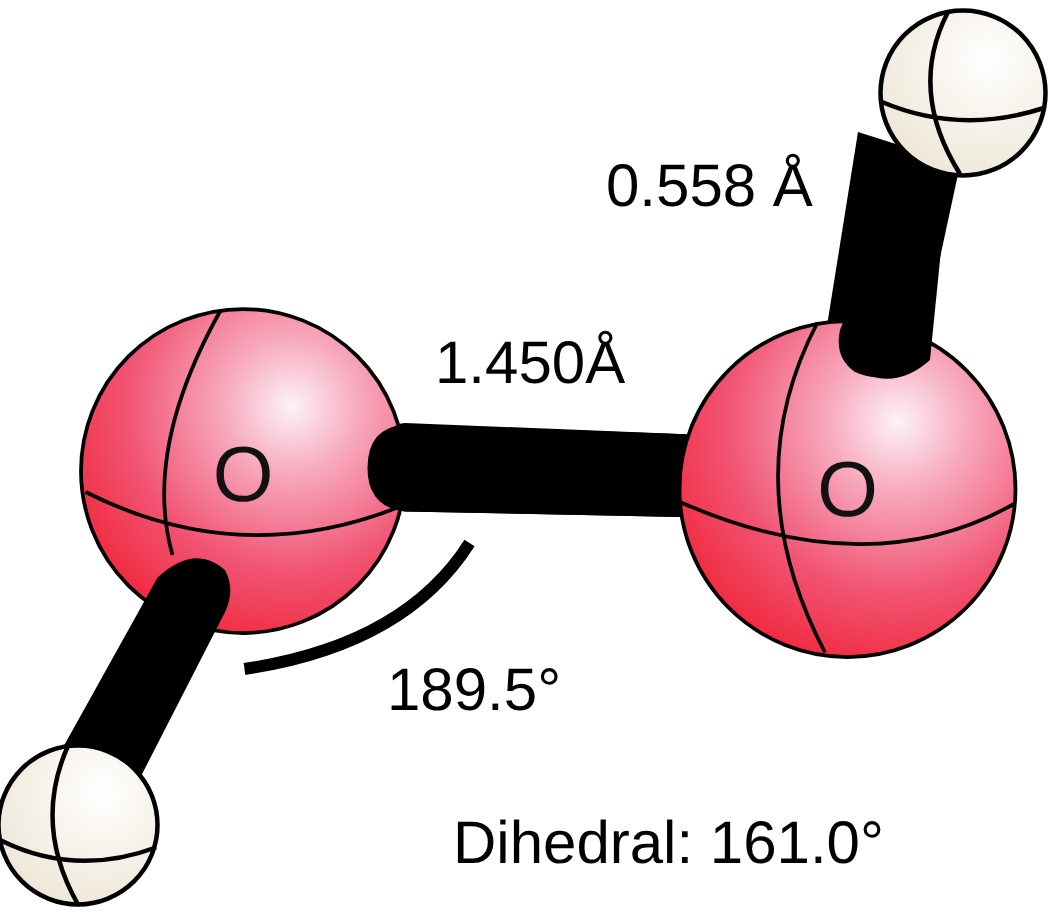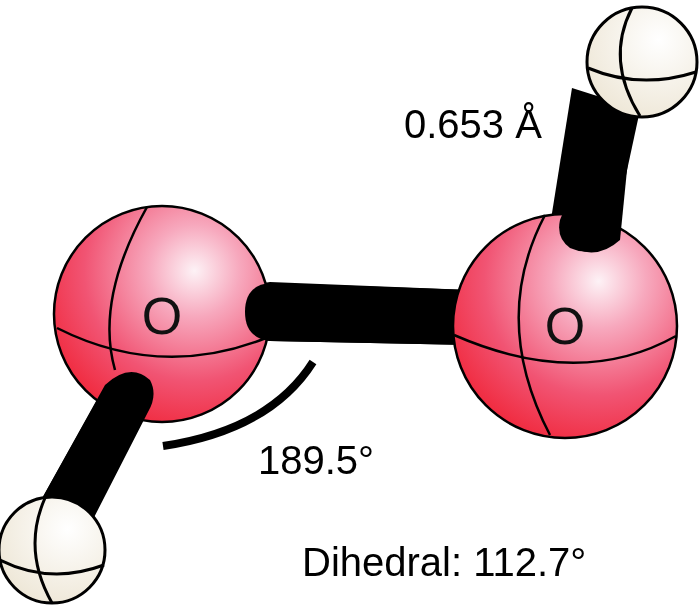--- a/index.html
+++ b/index.html
@@ -66,16 +66,17 @@
 
     <g>
       <circle cx="52" cy="550" r="53" fill="url(#hGrad)" stroke="#000" stroke-width="3"></circle>
       <path d="M45 498 Q22 550 52 603" fill="none" stroke="#000" stroke-width="3"></path>
       <path d="M0 560 Q50 585 104 565" fill="none" stroke="#000" stroke-width="3"></path>
     </g>
 
     <path d="M163 446 Q270 430 313 362" fill="none" stroke="#000" stroke-width="8"></path>
   </svg>
 
-  <div class="lbl" style="left:404px; top:104px; font-size:40px;">0.653 Å</div>
+  <div class="lbl" style="left:404px; top:104px; font-size:40px;">0.558 Å</div>
+  <div class="lbl" style="left:290px; top:222px; font-size:40px;">1.450Å</div>
   <div class="lbl" style="left:258px; top:440px; font-size:40px;">189.5°</div>
-  <div class="lbl" style="left:302px; top:542px; font-size:40px;">Dihedral: 112.7°</div>
+  <div class="lbl" style="left:302px; top:542px; font-size:40px;">Dihedral: 161.0°</div>
 </div>
 
 </body></html>

